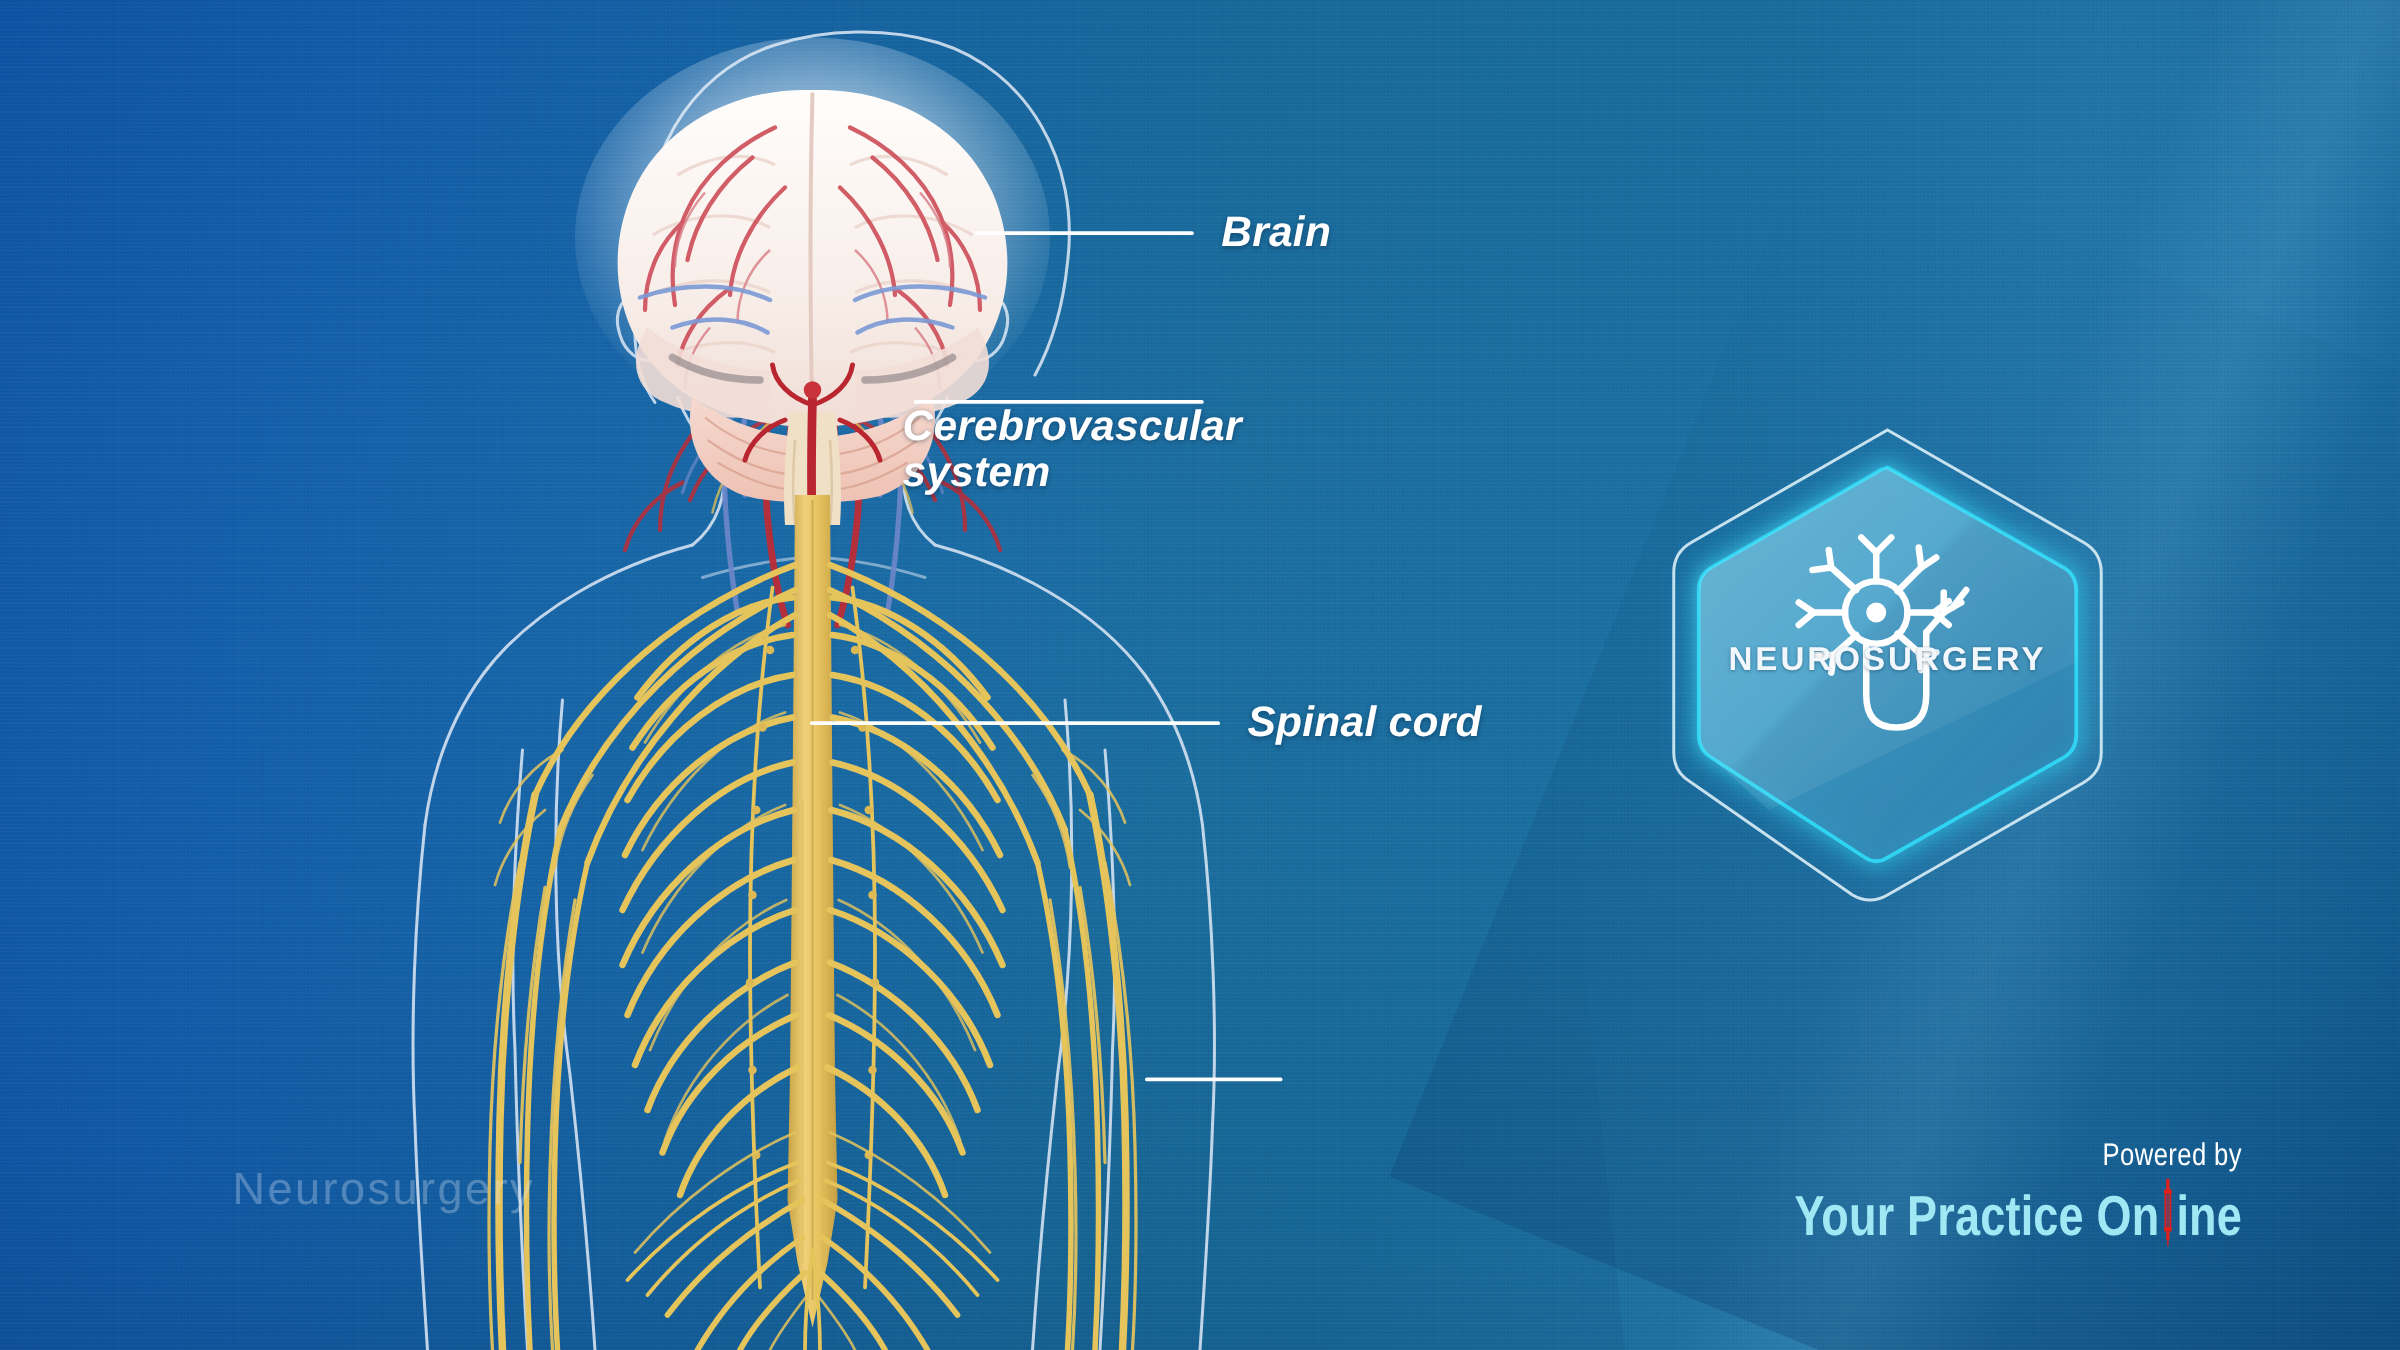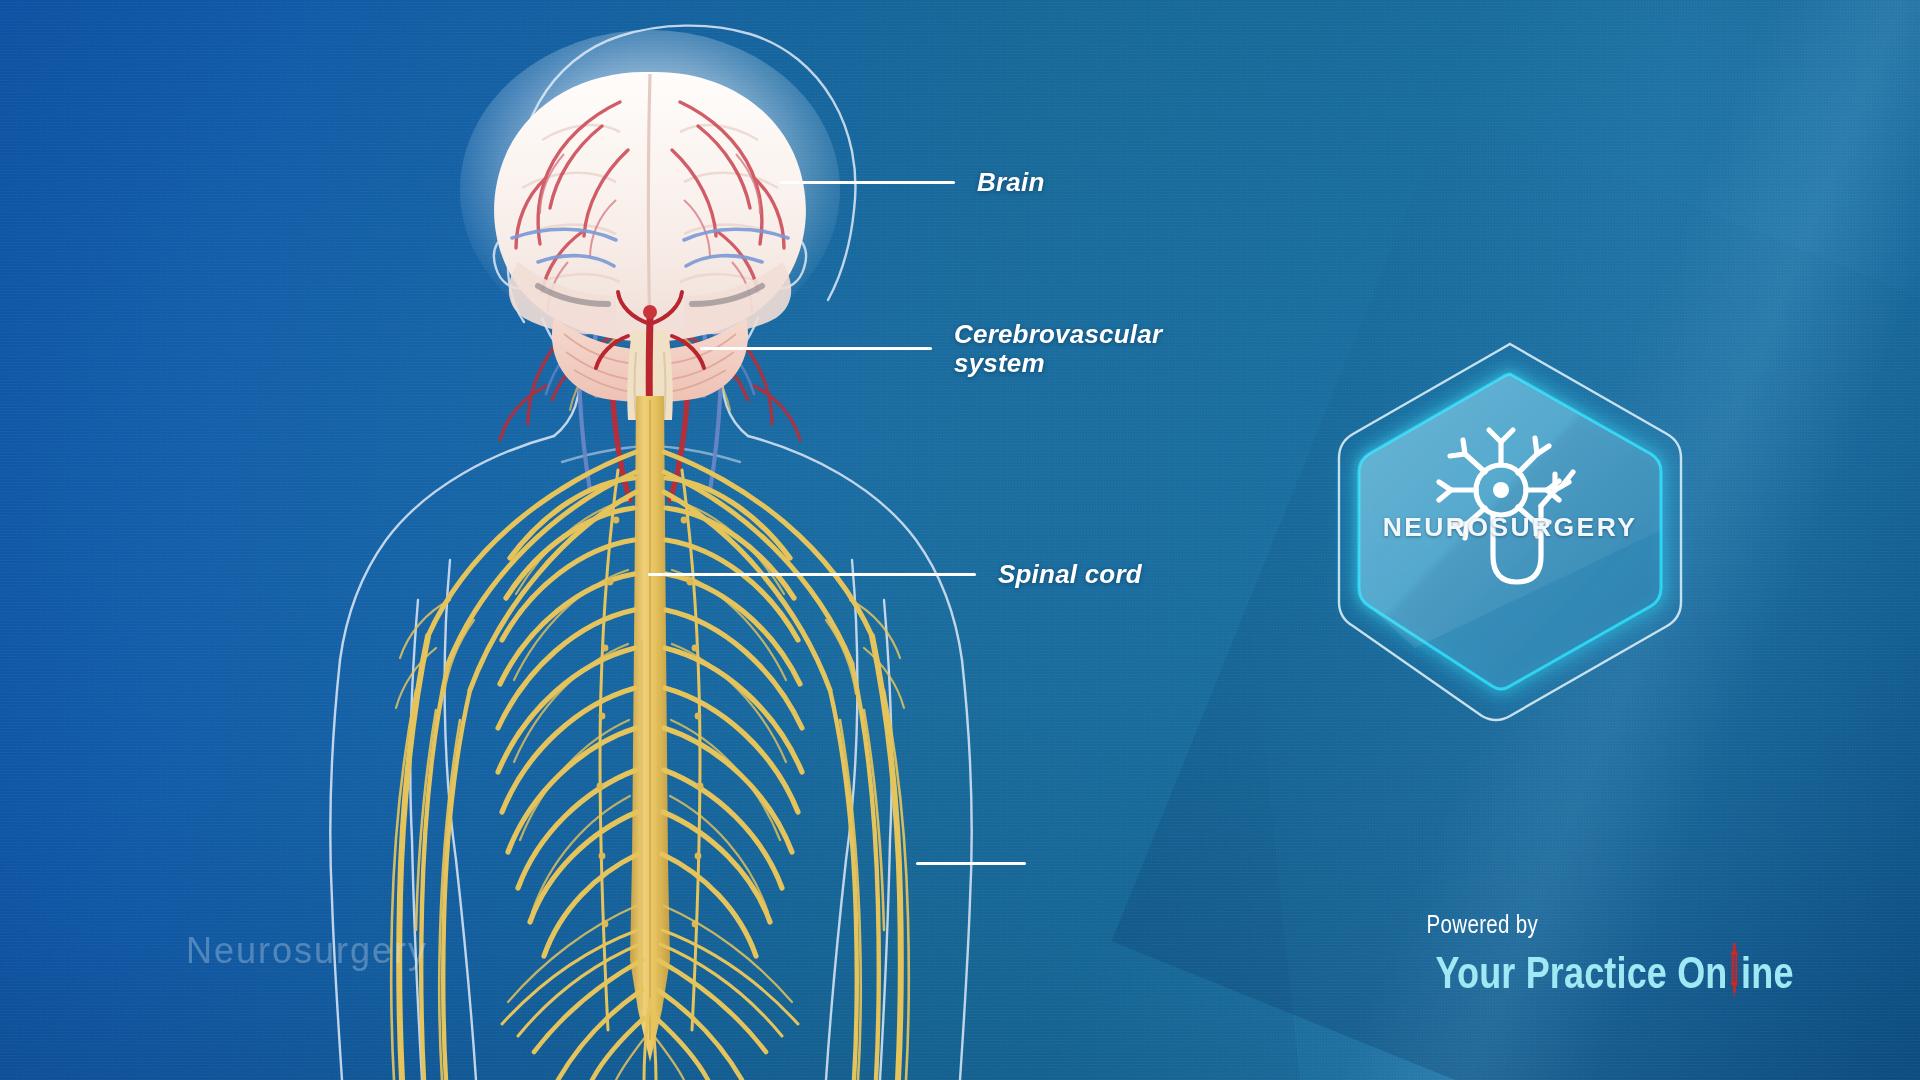--- a/index.html
+++ b/index.html
@@ -60,29 +60,29 @@
   
   #anatomy{position:absolute;left:150px;top:0;width:1000px;height:1080px;}
   #anatomy svg{display:block;width:1000px;height:1080px;}
 
   
   .callout{position:absolute;display:flex;align-items:center;}
   .leader{height:3px;background:#ffffff;border-radius:2px;flex:none;}
   .callout-text{
     color:#ffffff;
     font-weight:bold;font-style:italic;
-    font-size:26px;line-height:1.10;
+    font-size:34px;line-height:1.10;
     letter-spacing:.2px;
     white-space:pre-line;
     margin-left:22px;
     text-shadow:0 1px 4px rgba(0,30,60,.45);
   }
   #callout-brain{left:780px;top:168px;}
   #callout-brain .leader{width:175px;}
-  #callout-cerebro{left:700px;top:320px;}
+  #callout-cerebro{left:700px;top:320px;flex-direction:column;}
   #callout-cerebro .leader{width:232px;}
   #callout-spinal{left:648px;top:560px;}
   #callout-spinal .leader{width:328px;}
   #callout-periph{left:916px;top:862px;}
   #callout-periph .leader{width:110px;}
 
   
   #watermark{
     position:absolute;left:186px;top:930px;
     font-size:36px;letter-spacing:2px;
@@ -97,21 +97,21 @@
   .badge-label{
     position:absolute;left:0;right:0;top:182px;
     text-align:center;
     color:#f2f7fb;
     font-size:26.5px;font-weight:bold;
     letter-spacing:2.4px;
     text-shadow:0 1px 3px rgba(0,40,70,.45);
   }
 
   
-  #powered{position:absolute;right:126px;bottom:85px;}
+  #powered{position:absolute;right:126px;bottom:85px;text-align:right;}
   .powered-top{
     color:#ffffff;font-size:25px;font-weight:400;
     letter-spacing:.4px;line-height:1;
     margin-bottom:6px;
     transform:scaleX(.82);transform-origin:right center;
   }
   .powered-brand{
     display:flex;align-items:flex-end;justify-content:flex-end;
     color:#9fe8f4;font-size:45px;font-weight:bold;line-height:1;
     letter-spacing:.2px;

